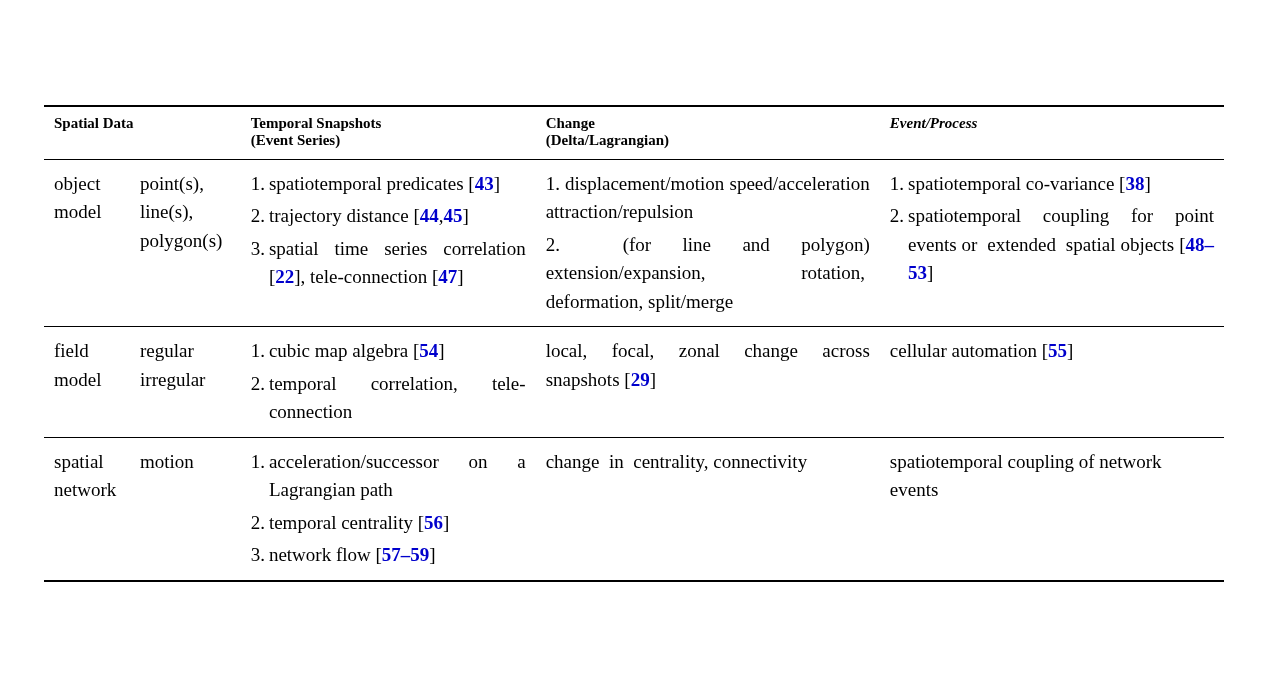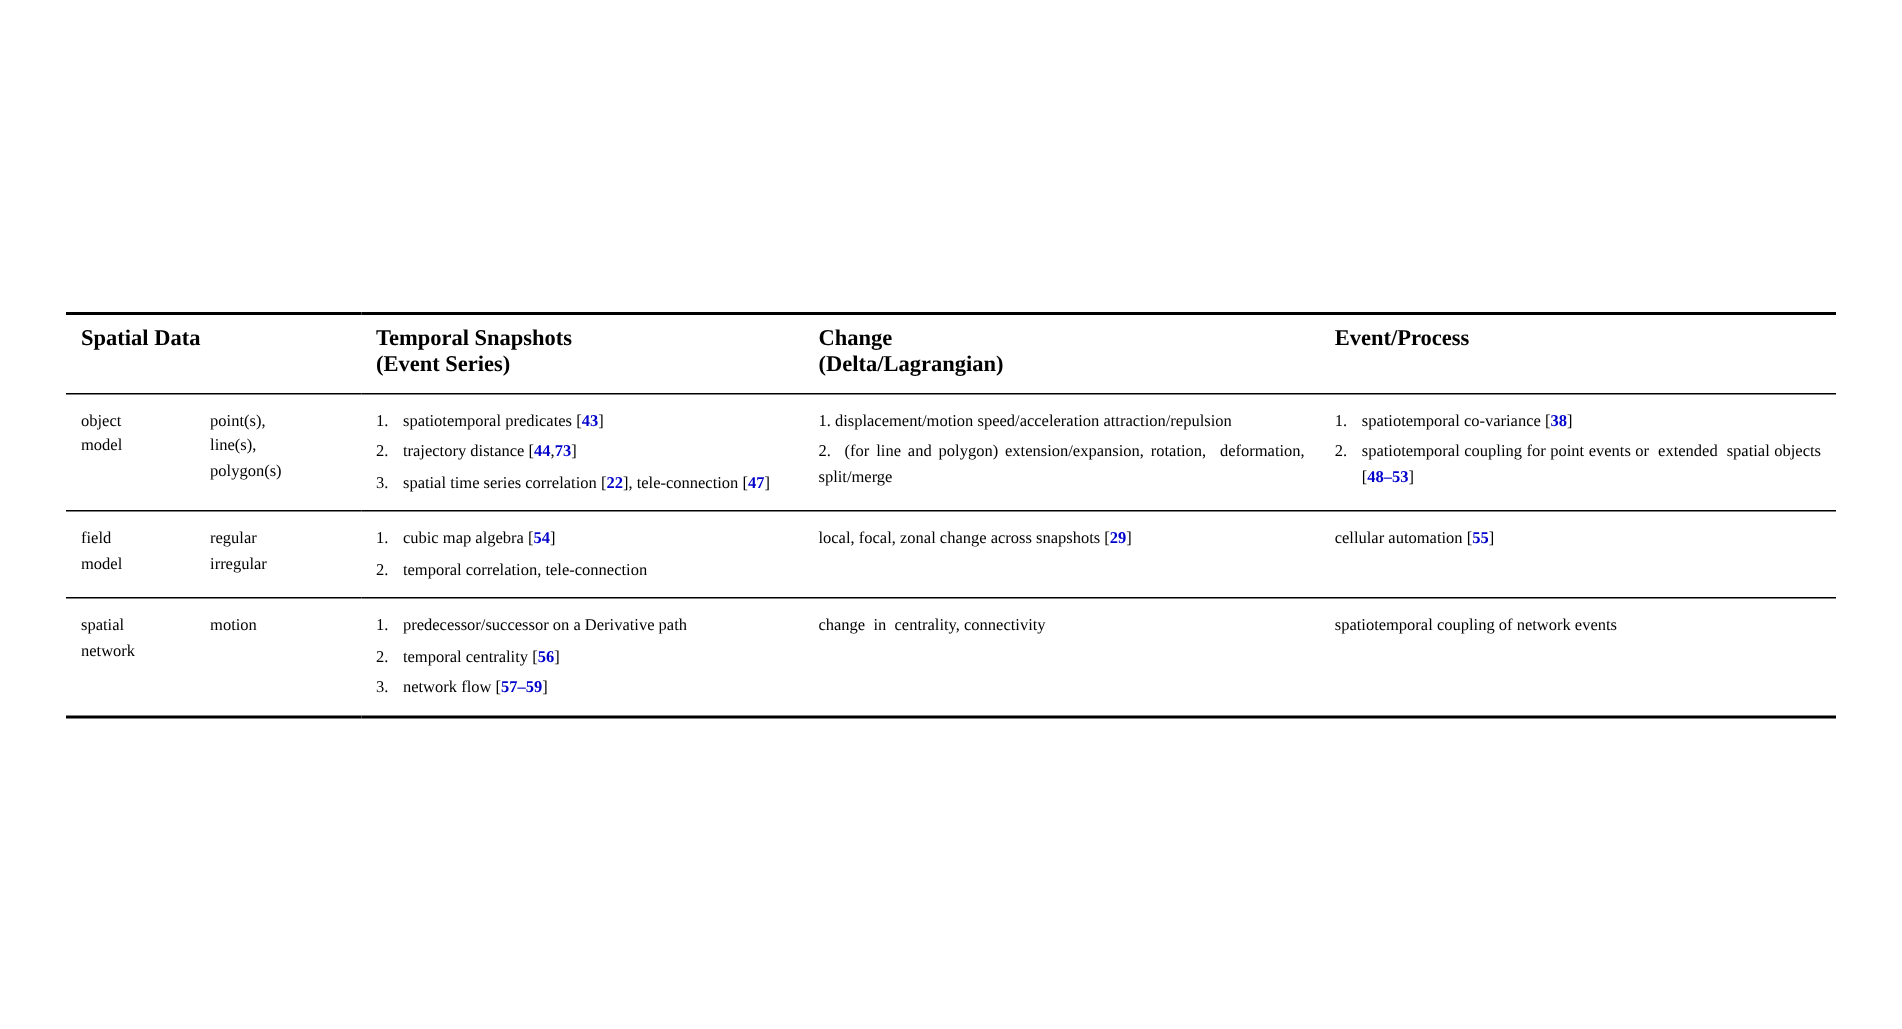--- a/index.html
+++ b/index.html
@@ -39,40 +39,41 @@
       font-weight: bold;
       font-family: "Times New Roman", Times, serif;
       font-size: 15px;
       text-align: left;
       padding: 8px 10px 10px 10px;
       vertical-align: top;
     }
 
     td {
       font-family: "Times New Roman", Times, serif;
-      font-size: 11px;
+      font-size: 19px;
       padding: 10px 10px;
       vertical-align: top;
       line-height: 1.5;
     }
 
     .col-spatial {
       width: 16%;
     }
 
     .col-temporal {
       width: 24%;
     }
 
     .col-change {
       width: 28%;
     }
 
     .col-event {
       width: 28%;
+      font-style: italic;
     }
 
     tr.section-divider td {
       border-top: 1.5px solid #000;
     }
 
     a.ref {
       color: #0000cc;
       text-decoration: none;
       font-weight: bold;
@@ -128,21 +129,21 @@
         <td style="width:9%">
           point(s),<br>line(s),<br>polygon(s)
         </td>
         <td class="text-justify">
           <div class="num-indent">
             <span class="num-label">1.</span>
             <span>spatiotemporal predicates [<a class="ref" href="#">43</a>]</span>
           </div>
           <div class="num-indent" style="margin-top:4px">
             <span class="num-label">2.</span>
-            <span>trajectory distance [<a class="ref" href="#">44</a>,<a class="ref" href="#">73</a>]</span>
+            <span>trajectory distance [<a class="ref" href="#">44</a>,<a class="ref" href="#">45</a>]</span>
           </div>
           <div class="num-indent" style="margin-top:4px">
             <span class="num-label">3.</span>
             <span>spatial time series correlation [<a class="ref" href="#">22</a>], tele-connection [<a class="ref" href="#">47</a>]</span>
           </div>
         </td>
         <td class="text-justify">
           <div>1. displacement/motion speed/acceleration attraction/repulsion</div>
           <div style="margin-top:4px">2.&nbsp; (for line and polygon) extension/expansion, rotation,&nbsp; deformation, split/merge</div>
         </td>
@@ -186,21 +187,21 @@
       <tr class="section-divider bottom-border">
         <td style="white-space:nowrap; padding-right:2px; width:7%">
           spatial<br>network
         </td>
         <td style="width:9%">
           motion
         </td>
         <td class="text-justify">
           <div class="num-indent">
             <span class="num-label">1.</span>
-            <span>predecessor/successor on a Derivative path</span>
+            <span>acceleration/successor on a Lagrangian path</span>
           </div>
           <div class="num-indent" style="margin-top:4px">
             <span class="num-label">2.</span>
             <span>temporal centrality [<a class="ref" href="#">56</a>]</span>
           </div>
           <div class="num-indent" style="margin-top:4px">
             <span class="num-label">3.</span>
             <span>network flow [<a class="ref" href="#">57–59</a>]</span>
           </div>
         </td>

